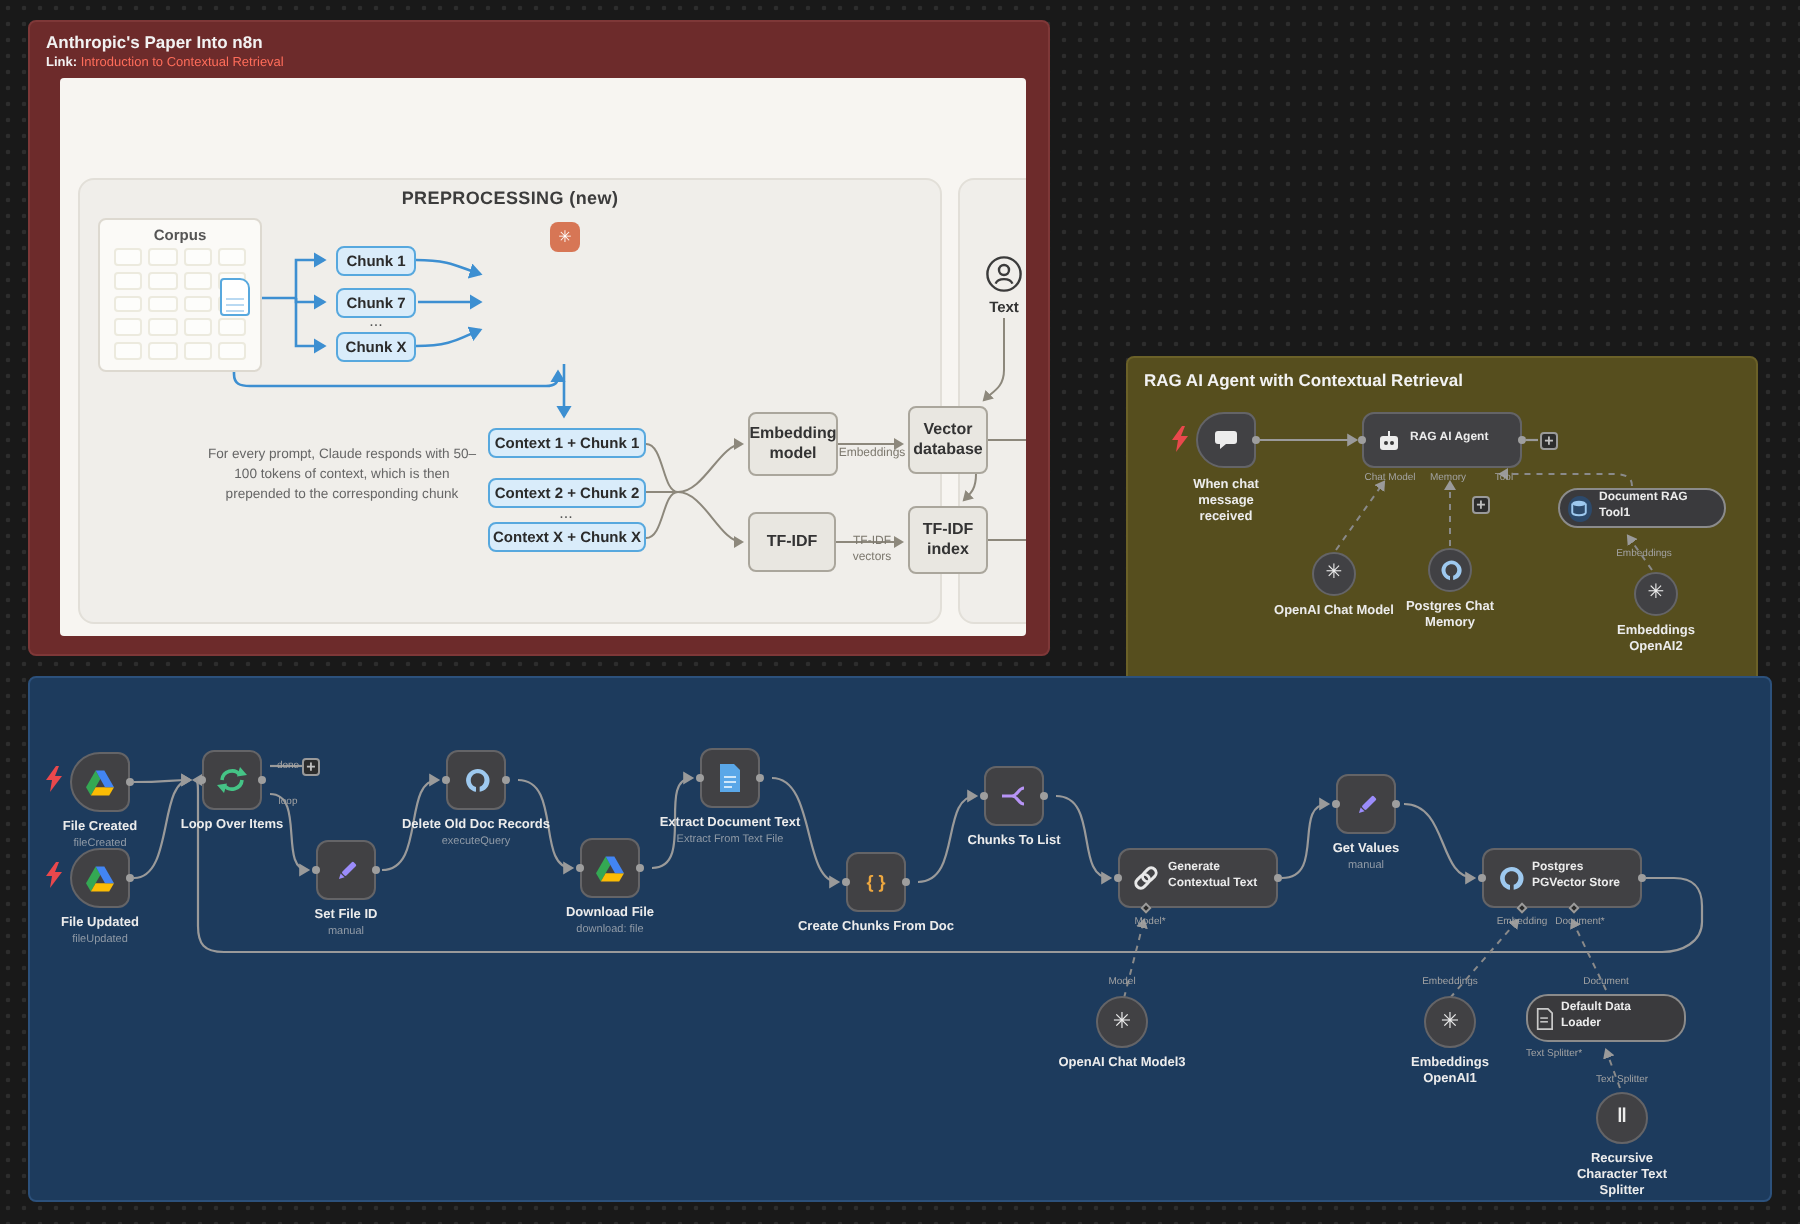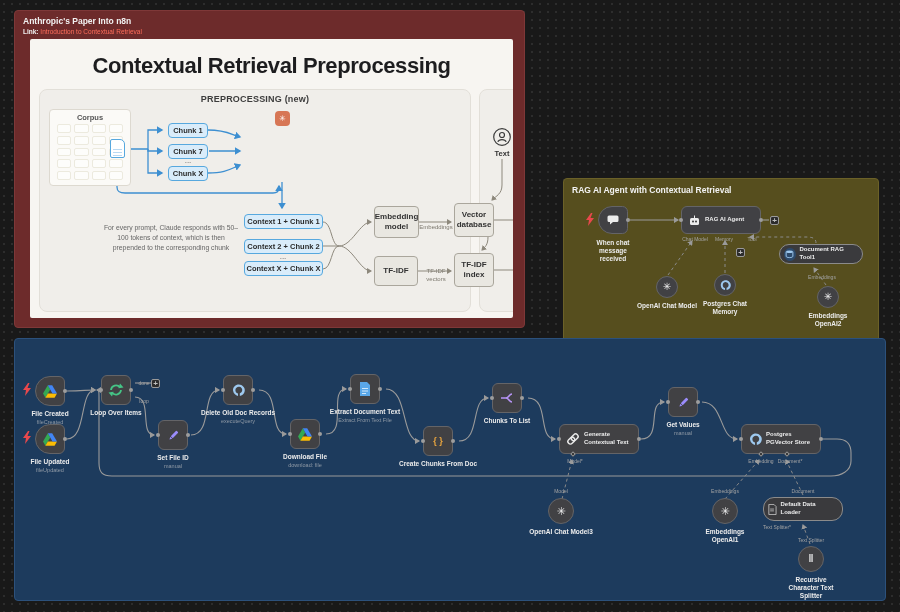--- a/index.html
+++ b/index.html
@@ -64,21 +64,20 @@
 <div class="canvas">
 
   <div class="note" style="left:14px;top:10px;width:511px;height:318px;background:#6d2b2b;border:1px solid #7e3838;">
     <div class="note-title" style="left:8px;top:5px;font-size:8.5px;">Anthropic's Paper Into n8n</div>
     <div style="position:absolute;left:8px;top:17px;font-size:6.5px;">
       <span style="color:#f2f2f2;font-weight:bold;">Link:</span>
       <span style="color:#ff6d5a;">Introduction to Contextual Retrieval</span>
     </div>
 
     <div class="paper-img" style="left:15px;top:28px;width:483px;height:279px;">
-      <div class="dg-title" style="top:14px;">Contextual Retrieval Preprocessing</div>
 
       <div class="dg-panel" style="left:9px;top:50px;width:432px;height:223px;"></div>
       <div class="dg-panel" style="left:449px;top:50px;width:60px;height:223px;"></div>
       <div class="dg-header" style="left:225px;top:55px;">PREPROCESSING (new)</div>
 
       <svg class="layer" width="483" height="279" viewBox="0 0 483 279">
         <defs>
           <marker id="ab" markerWidth="6" markerHeight="6" refX="4" refY="3" orient="auto">
               <path d="M0,0 L5,3 L0,6 Z" fill="#3d8fd1"></path>
             </marker>

